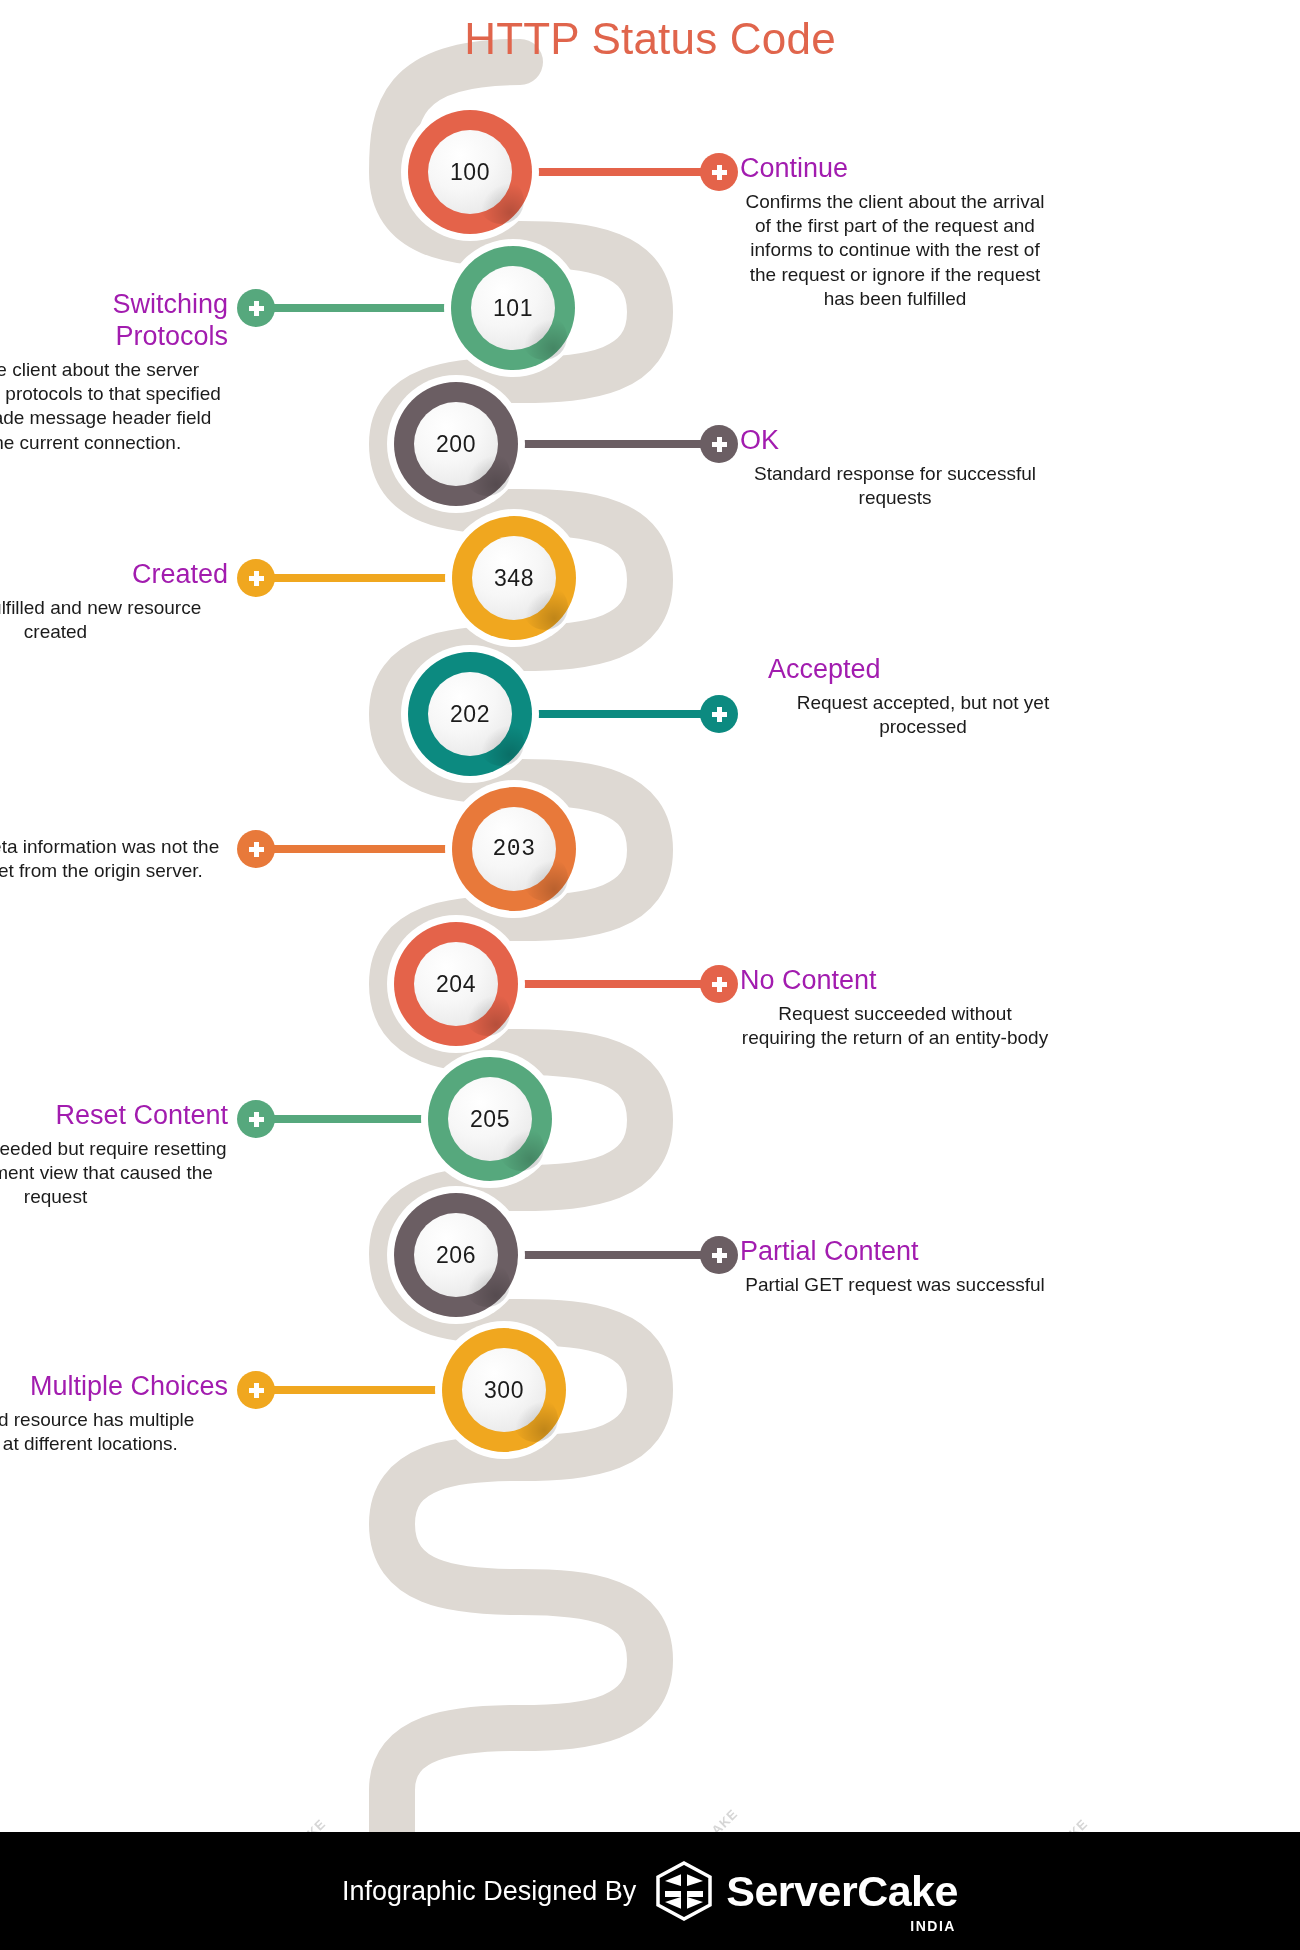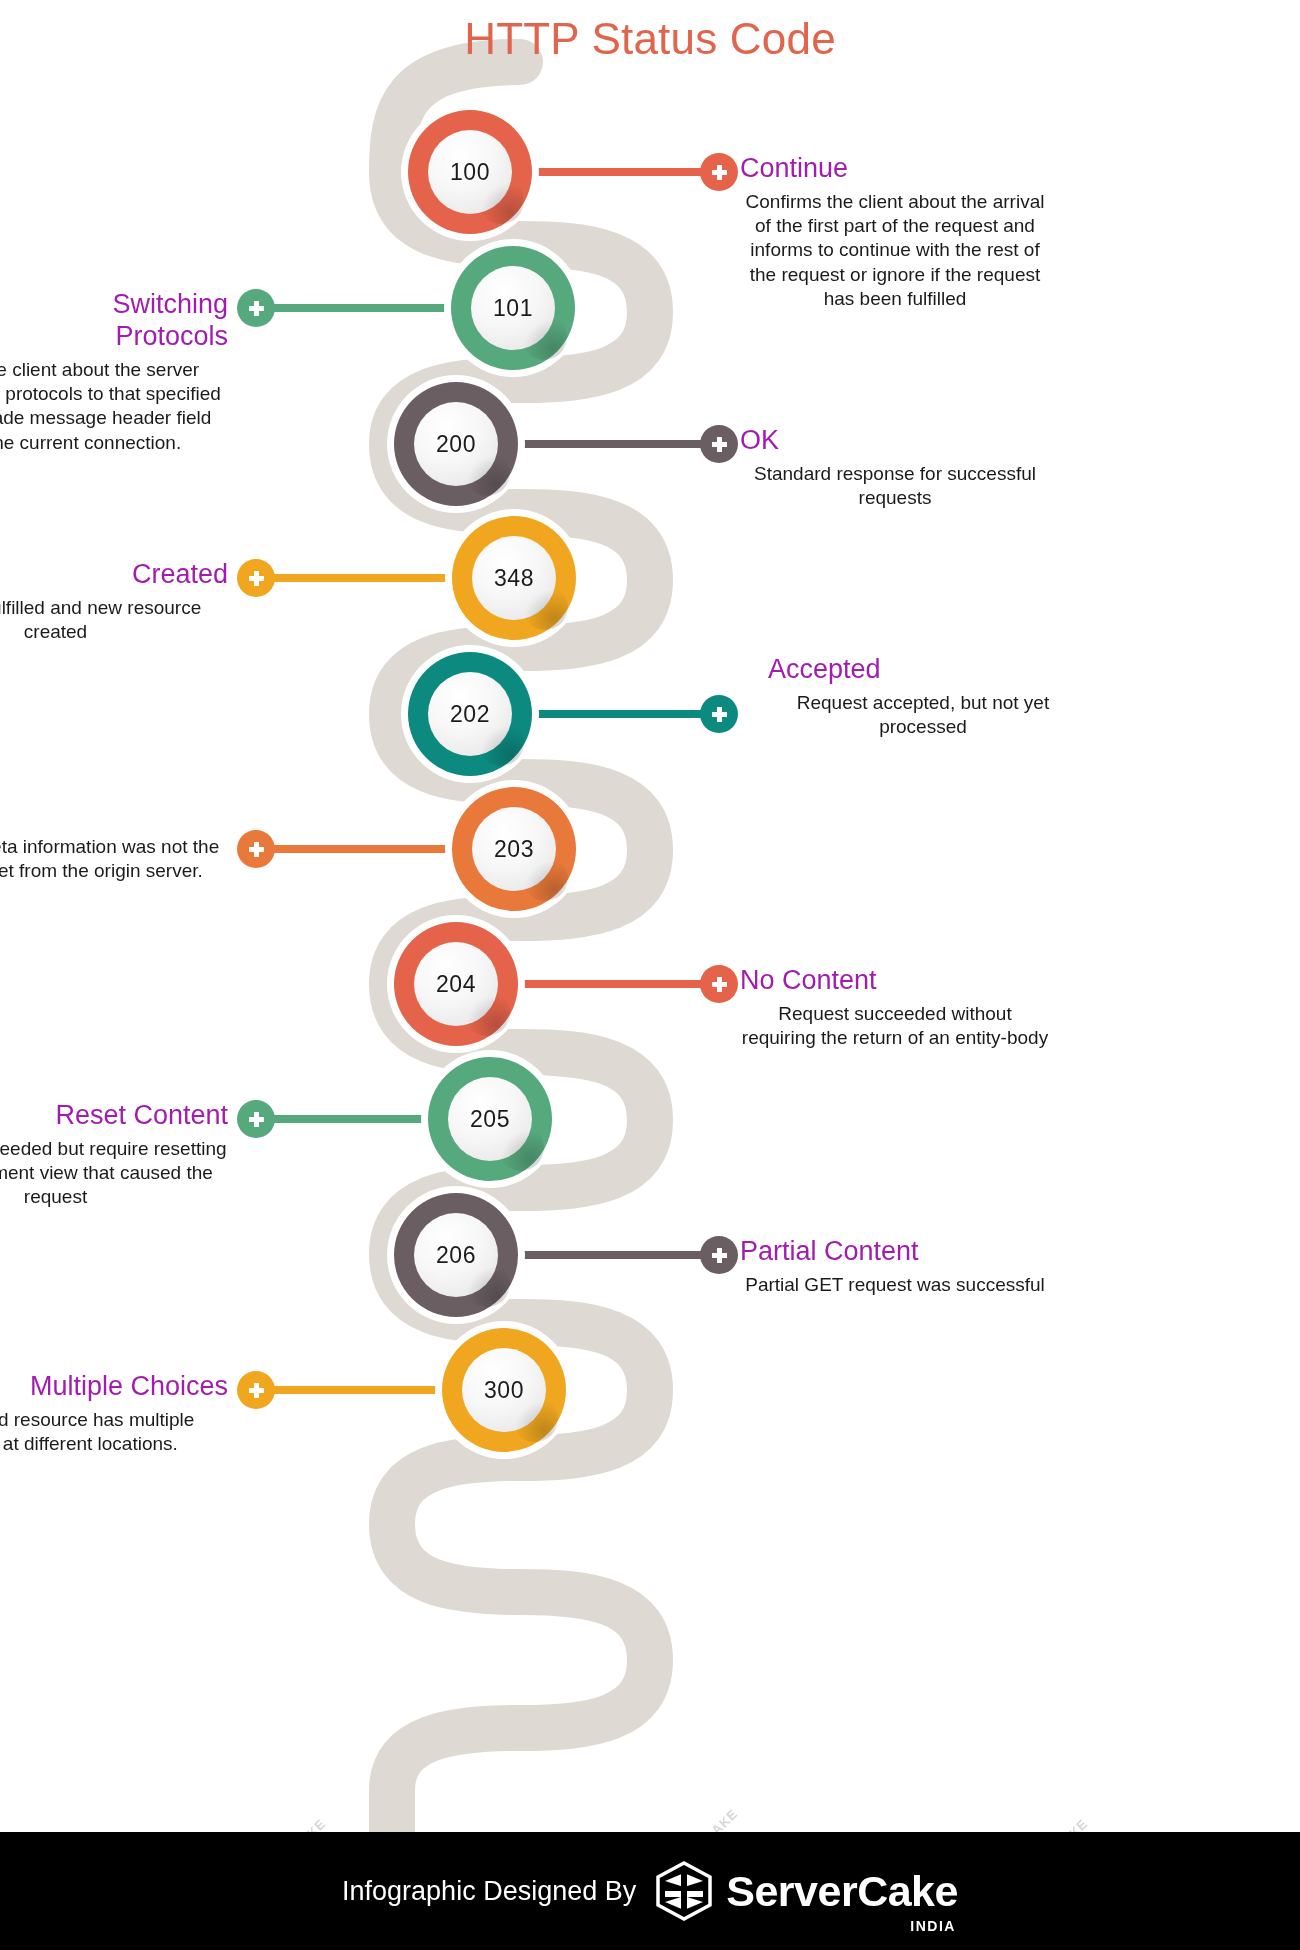--- a/index.html
+++ b/index.html
@@ -188,21 +188,21 @@
       <div class="tblock right" style="left:740px; top:654px; width:310px;margin-left:28px;">
           <div class="ttl">Accepted</div>
           <div class="dsc">Request accepted, but not yet processed</div>
         </div>
     </div>
     <div class="row" style="top: 0px;">
       <div class="conn" style="left:265px; top:845px; width:191px; background:#e8793a;"></div>
       <div class="badge" style="left:237px; top:830px; background:#e8793a;">
         <span class="plusbox"></span>
       </div>
-      <div class="node" style="left:452px; top:787px; background:#e8793a;">
+      <div class="node" style="left:452px; top:787px; background:#e8793a;font-family:Liberation Mono, monospace;">
         <div class="disc">203</div>
         <div class="gloss"></div>
       </div>
       <div class="tblock left" style="left:10px; top:830px; width:218px;">
           <div class="dsc" style="width:345px; margin-left:-127px;">Returned meta information was not the definitive set from the origin server.</div>
         </div>
     </div>
     <div class="row" style="top: 0px;">
       <div class="conn" style="left:514px; top:980px; width:196px; background:#e4634a;"></div>
       <div class="badge" style="left:700px; top:965px; background:#e4634a;">

